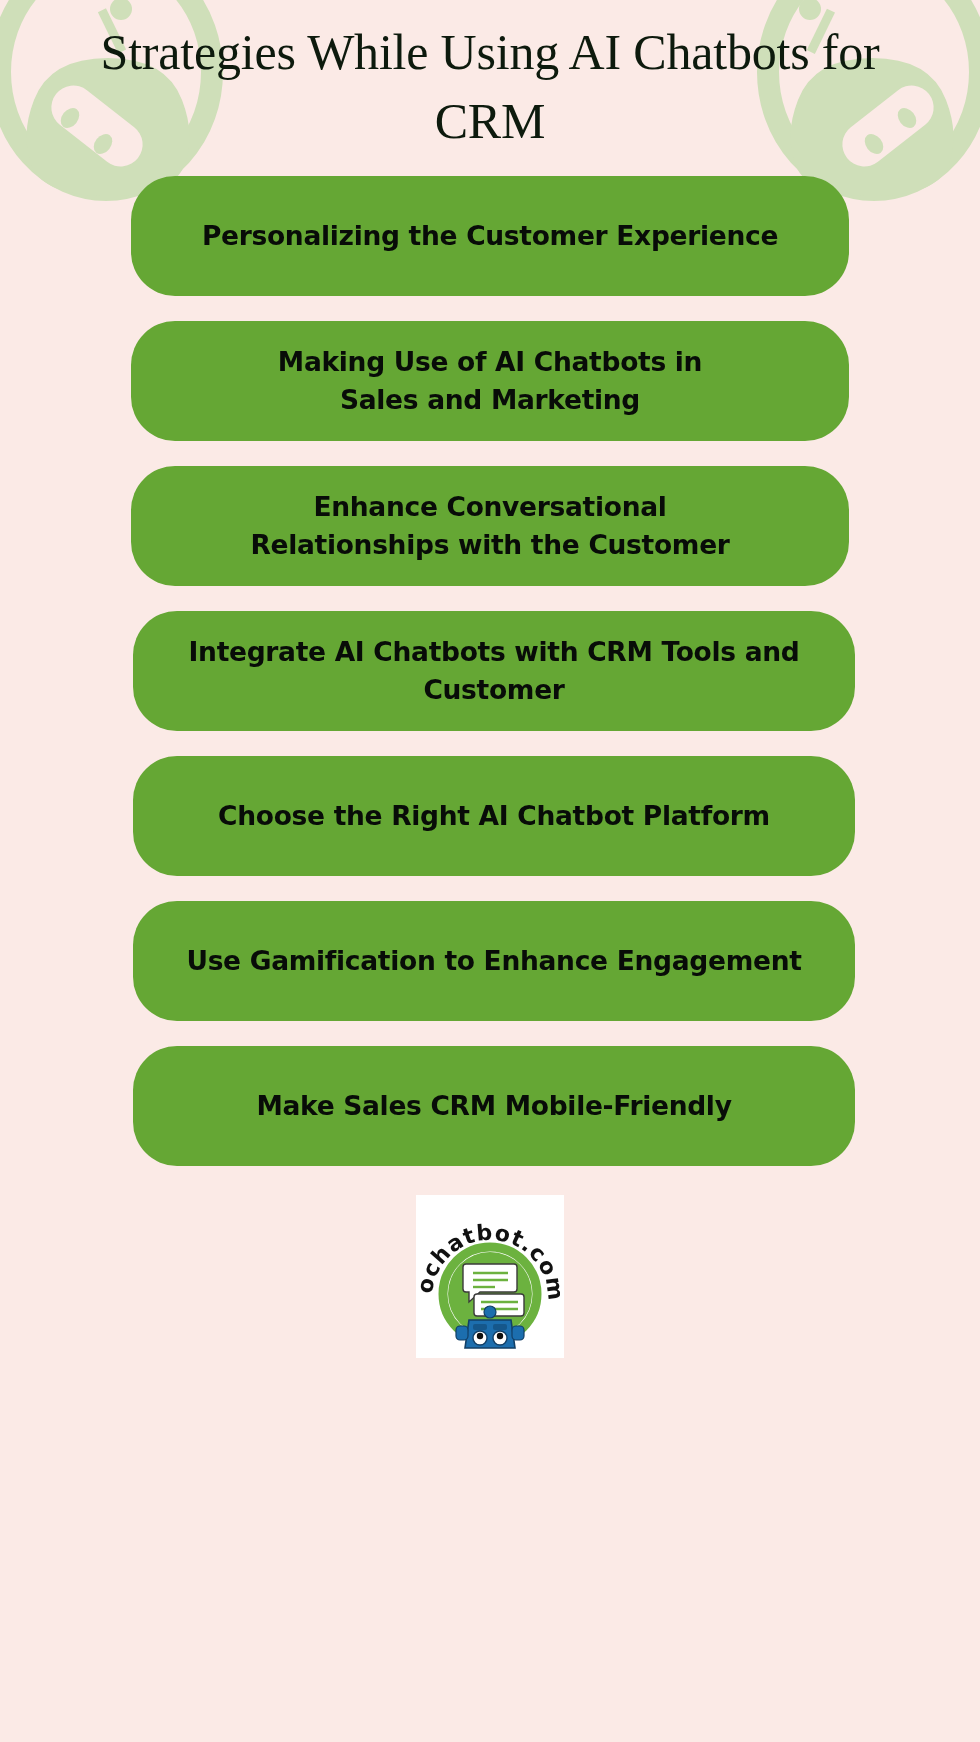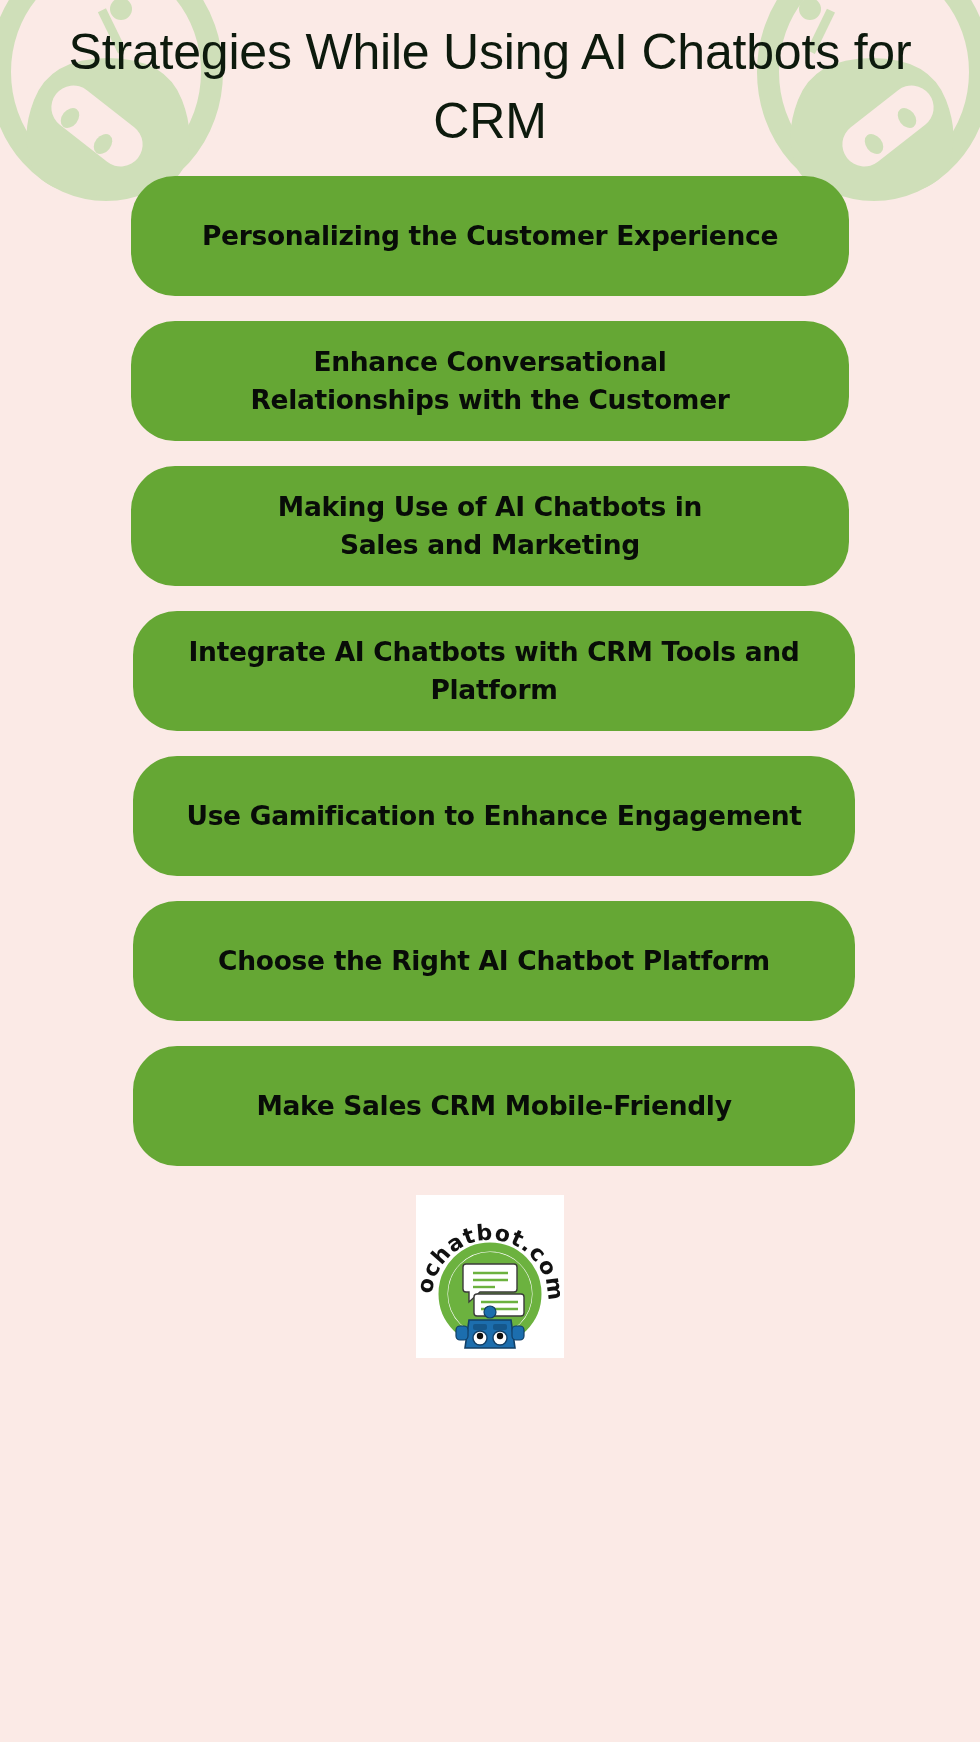--- a/index.html
+++ b/index.html
@@ -26,21 +26,21 @@
   .watermark.right { right: -10px; }
 
   
   .header {
     position: relative;
     z-index: 2;
     padding: 18px 46px 6px 46px;
     text-align: center;
   }
   .title {
-    font-family: Liberation Sans, sans-serif;
+    font-family: Liberation Serif, serif;
     font-size: 50px;
     line-height: 1.38;
     font-weight: 400;
     color: #0d1a0d;
     letter-spacing: -0.2px;
     margin: 0;
   }
 
   
   .pill-list {
@@ -136,36 +136,36 @@
 
 <header class="header">
   <h1 class="title">Strategies While Using AI Chatbots for CRM</h1>
 </header>
 
 <main class="pill-list">
   <div class="pill">
     <span class="pill-label">Personalizing the Customer Experience</span>
   </div>
   <div class="pill">
+    <span class="pill-label">Making Use of AI Chatbots in
+Sales and Marketing</span>
+  </div>
+  <div class="pill">
     <span class="pill-label">Enhance Conversational
 Relationships with the Customer</span>
   </div>
-  <div class="pill">
-    <span class="pill-label">Making Use of AI Chatbots in
-Sales and Marketing</span>
-  </div>
   <div class="pill wide">
     <span class="pill-label">Integrate AI Chatbots with CRM Tools and
-Platform</span>
+Customer</span>
+  </div>
+  <div class="pill wide">
+    <span class="pill-label">Choose the Right AI Chatbot Platform</span>
   </div>
   <div class="pill wide">
     <span class="pill-label">Use Gamification to Enhance Engagement</span>
-  </div>
-  <div class="pill wide">
-    <span class="pill-label">Choose the Right AI Chatbot Platform</span>
   </div>
   <div class="pill wide">
     <span class="pill-label">Make Sales CRM Mobile-Friendly</span>
   </div>
 </main>
 
 <footer class="footer">
   <div class="logo-card">
     <svg width="140" height="150" viewBox="0 0 140 150" aria-hidden="true">
       <defs>

